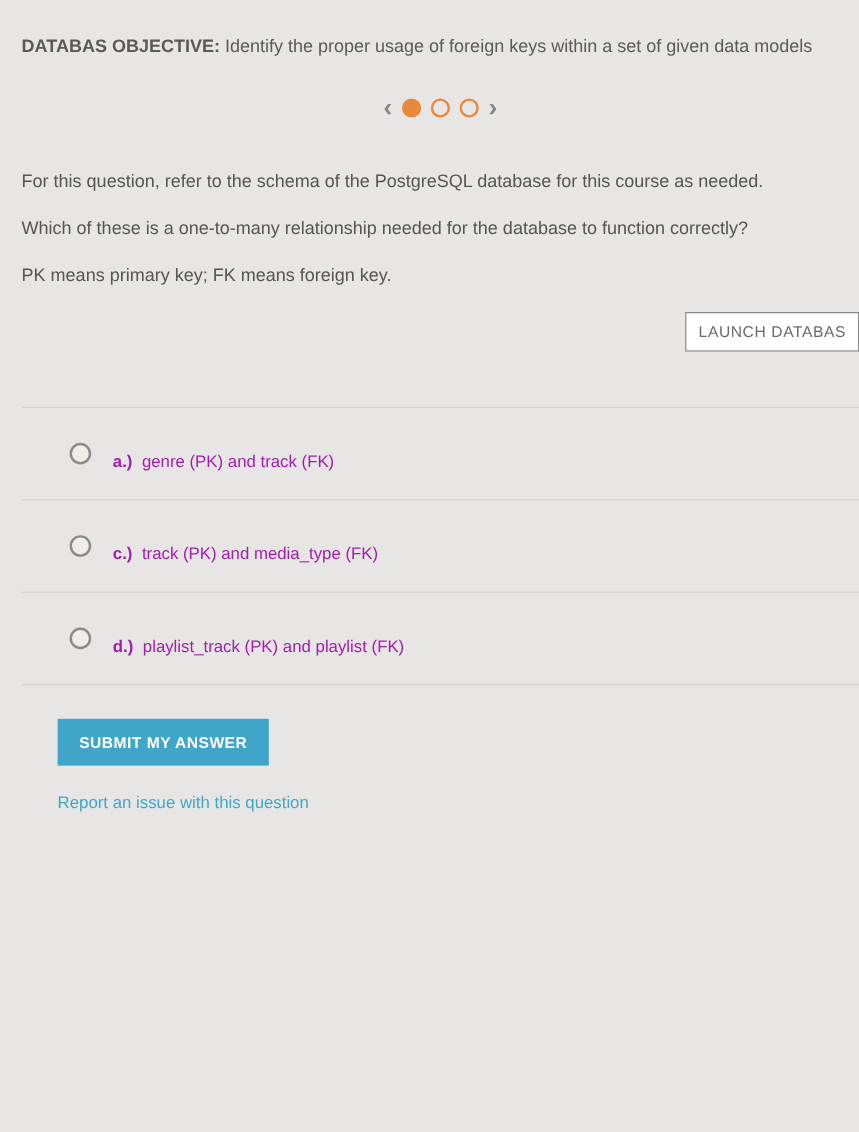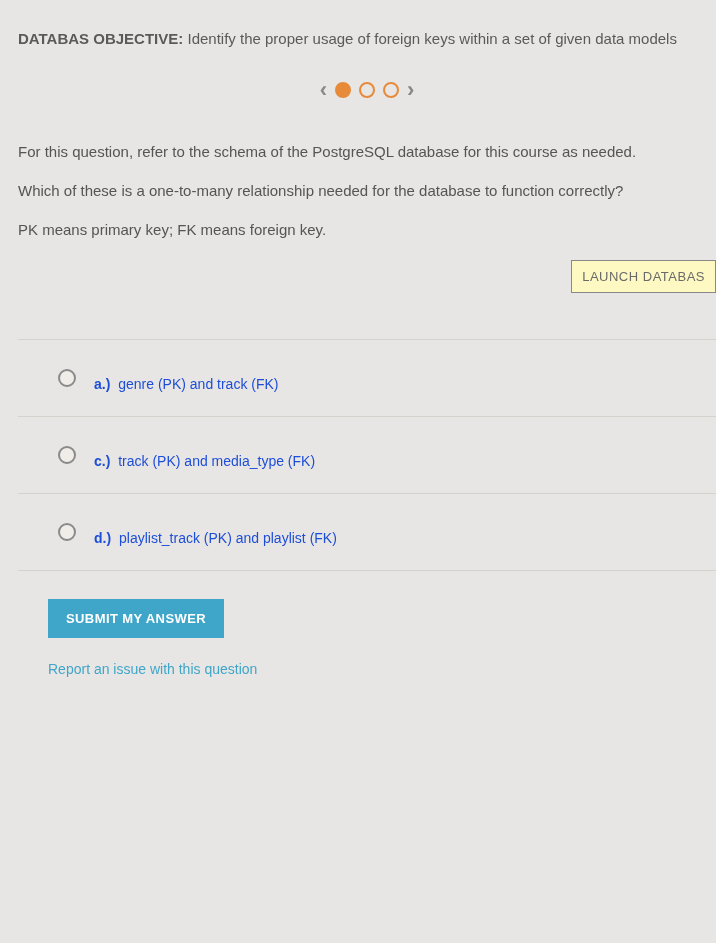--- a/index.html
+++ b/index.html
@@ -55,21 +55,21 @@
     padding-right: 20px;
   }
   .q-line { margin-bottom: 22px; }
   .launch-row {
     display: flex;
     justify-content: flex-end;
     margin: 14px 0 46px 0;
   }
   .launch-btn {
     border: 1px solid #888;
-    background: #fef9c3;
+    background: #ffffff;
     color: #6a6a6a;
     font-size: 13px;
     letter-spacing: 0.5px;
     padding: 8px 10px;
     font-family: inherit;
     cursor: pointer;
   }
   .options { }
   .option {
     border-top: 1px solid #d6d2cd;
@@ -80,21 +80,21 @@
   }
   .option:last-of-type { border-bottom: 1px solid #d6d2cd; }
   .radio {
     width: 18px; height: 18px;
     border: 2px solid #8a8a8a;
     border-radius: 50%;
     flex: 0 0 auto;
     background: #f0ede9;
     cursor: pointer;
   }
-  .opt-text { font-size: 14px; color: #1d4ed8; margin-top: 12px; }
+  .opt-text { font-size: 14px; color: #a21caf; margin-top: 12px; }
   .opt-letter { font-weight: 700; margin-right: 4px; }
   .submit-row { padding: 28px 0 0 30px; }
   .submit-btn {
     background: #3fa6c9;
     color: #fff;
     border: none;
     font-size: 13px;
     font-weight: 700;
     letter-spacing: 0.4px;
     padding: 12px 18px;

